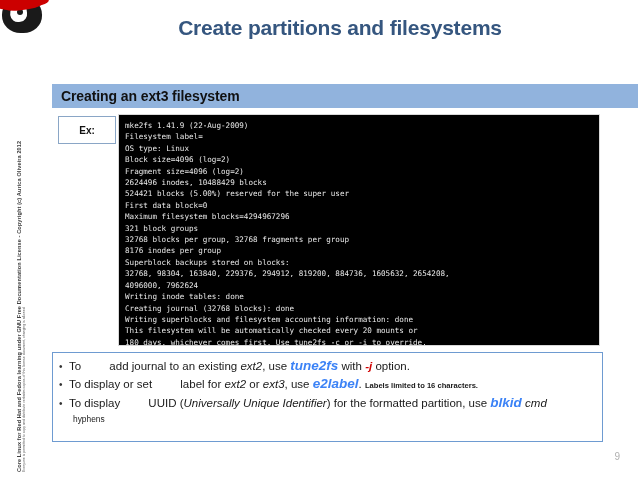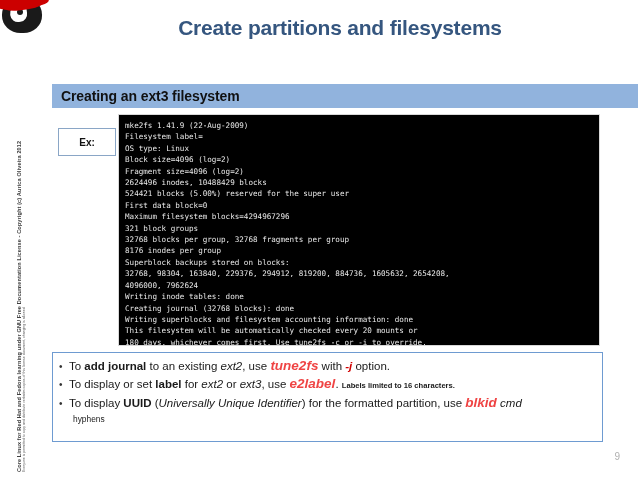--- a/index.html
+++ b/index.html
@@ -132,21 +132,21 @@
     font-size: 14px;
     font-weight: bold;
     color: #111111;
     letter-spacing: -0.1px;
   }
 
   
   .ex-box {
     position: absolute;
     left: 58px;
-    top: 128px;
+    top: 116px;
     width: 58px;
     height: 28px;
     background: #ffffff;
     border: 1px solid #8aa6c6;
     box-sizing: border-box;
     display: flex;
     align-items: center;
     justify-content: center;
   }
   .ex-box-text {
@@ -207,24 +207,24 @@
     margin-bottom: 1px;
   }
   .bullet-dot {
     width: 10px;
     flex: none;
     font-size: 10px;
     color: #333;
     line-height: 16px;
   }
   .bullet-text { flex: 1; }
-  .b { font-weight: bold; }
+  .b { font-weight: normal; margin-left: 25px; }
   .i { font-style: italic; }
   .cmd-red {
-    color: #ef4444;
+    color: #3b82f6;
     font-weight: bold;
     font-style: italic;
     font-size: 13.5px;
   }
   .opt-red {
     color: #d00000;
     font-weight: bold;
     font-style: italic;
   }
   .small-note {

